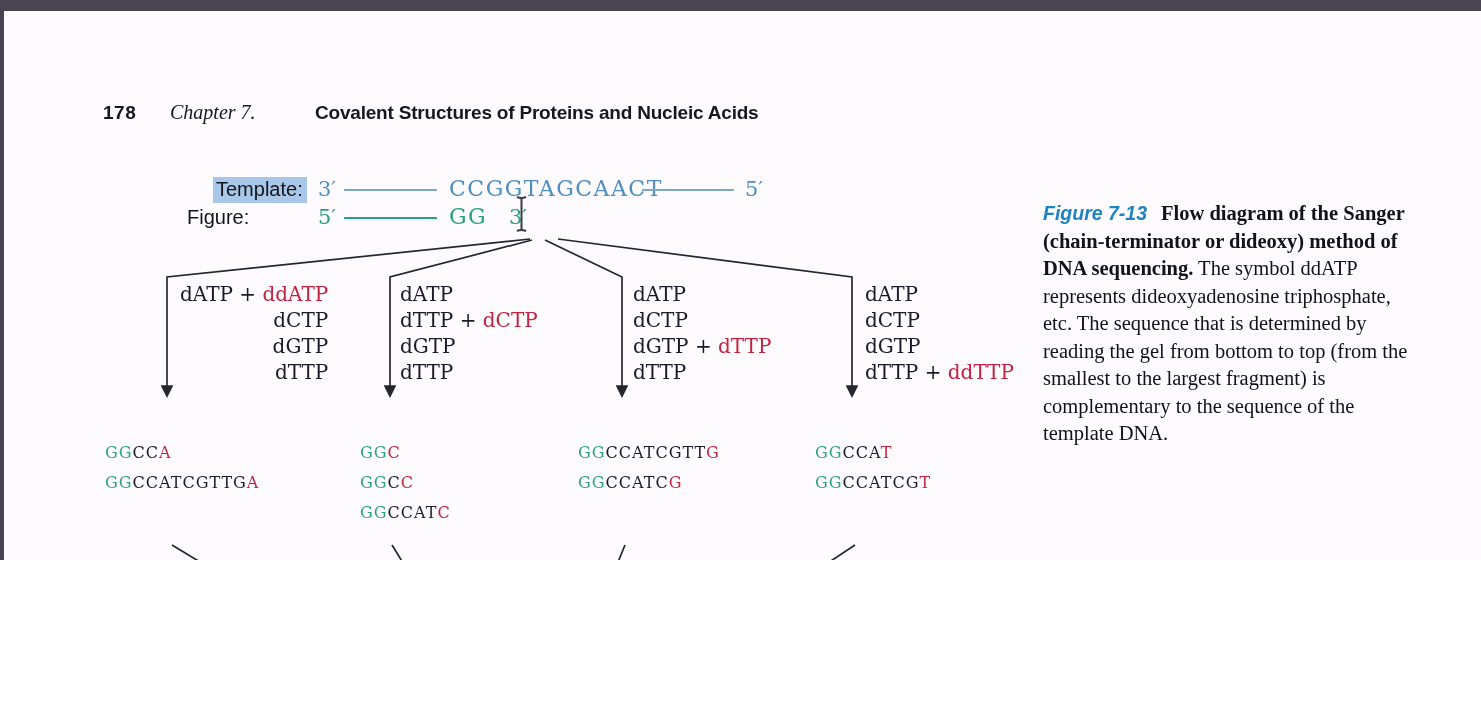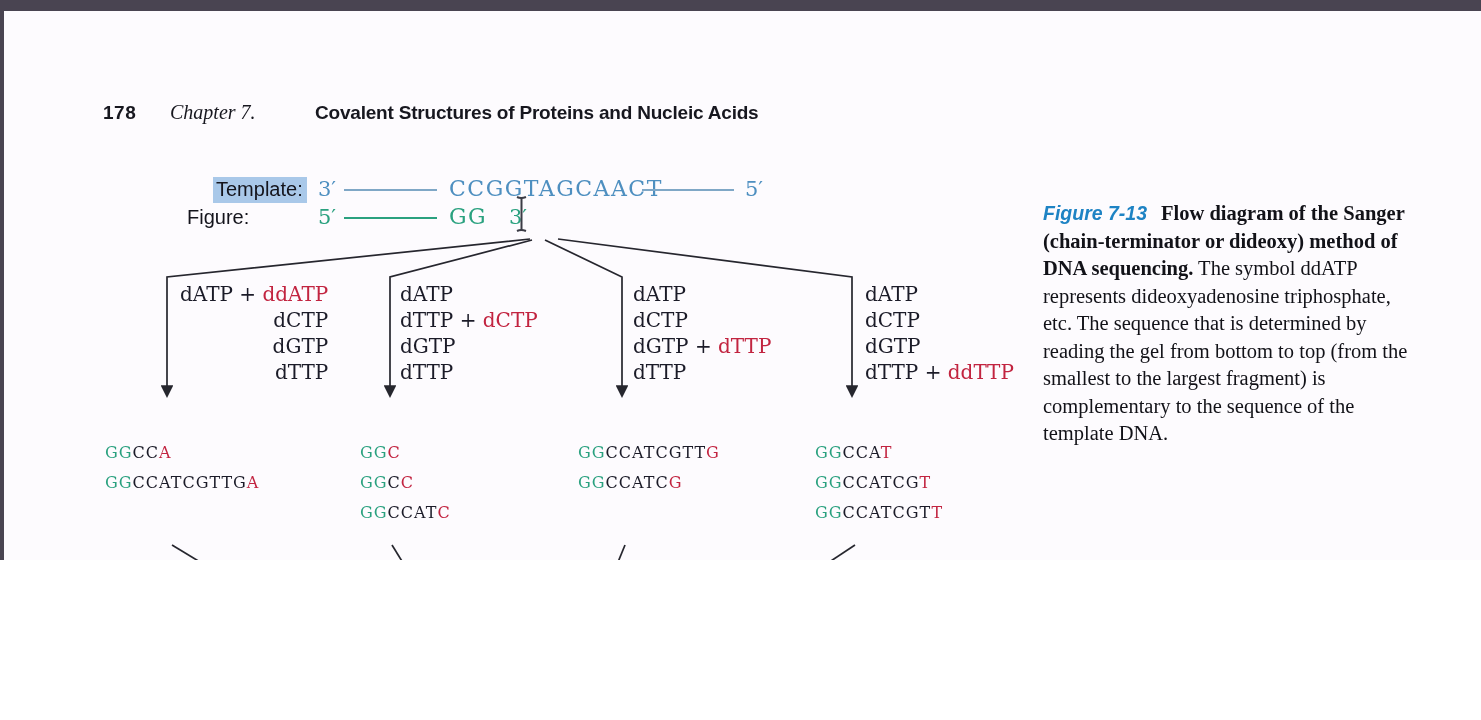--- a/index.html
+++ b/index.html
@@ -105,21 +105,20 @@
     <div><span class="green">GG</span><span class="dark">C</span><span class="red">C</span></div>
     <div><span class="green">GG</span><span class="dark">CCAT</span><span class="red">C</span></div>
   </div>
   <div class="prod-group" style="left:578px;">
     <div><span class="green">GG</span><span class="dark">CCATCGTT</span><span class="red">G</span></div>
     <div><span class="green">GG</span><span class="dark">CCATC</span><span class="red">G</span></div>
   </div>
   <div class="prod-group" style="left:815px;">
     <div><span class="green">GG</span><span class="dark">CCA</span><span class="red">T</span></div>
     <div><span class="green">GG</span><span class="dark">CCATCG</span><span class="red">T</span></div>
-    <div><span class="green">GG</span><span class="dark">CCATCGT</span><span class="red">T</span></div>
   </div>
 
   <span class="gel-letter" style="left:380px;">A</span>
   <span class="gel-letter" style="left:466px;">C</span>
   <span class="gel-letter" style="left:552px;">G</span>
   <span class="gel-letter" style="left:638px;">T</span>
   <div class="gel-box"></div>
 
   <div class="caption">
     <span class="fig-label">Figure 7-13</span><span class="cap-bold">Flow diagram of the Sanger (chain-terminator or dideoxy) method of DNA sequencing.</span><span> The symbol ddATP represents dideoxyadenosine triphosphate, etc. The sequence that is determined by reading the gel from bottom to top (from the smallest to the largest fragment) is complementary to the sequence of the template DNA.</span>

